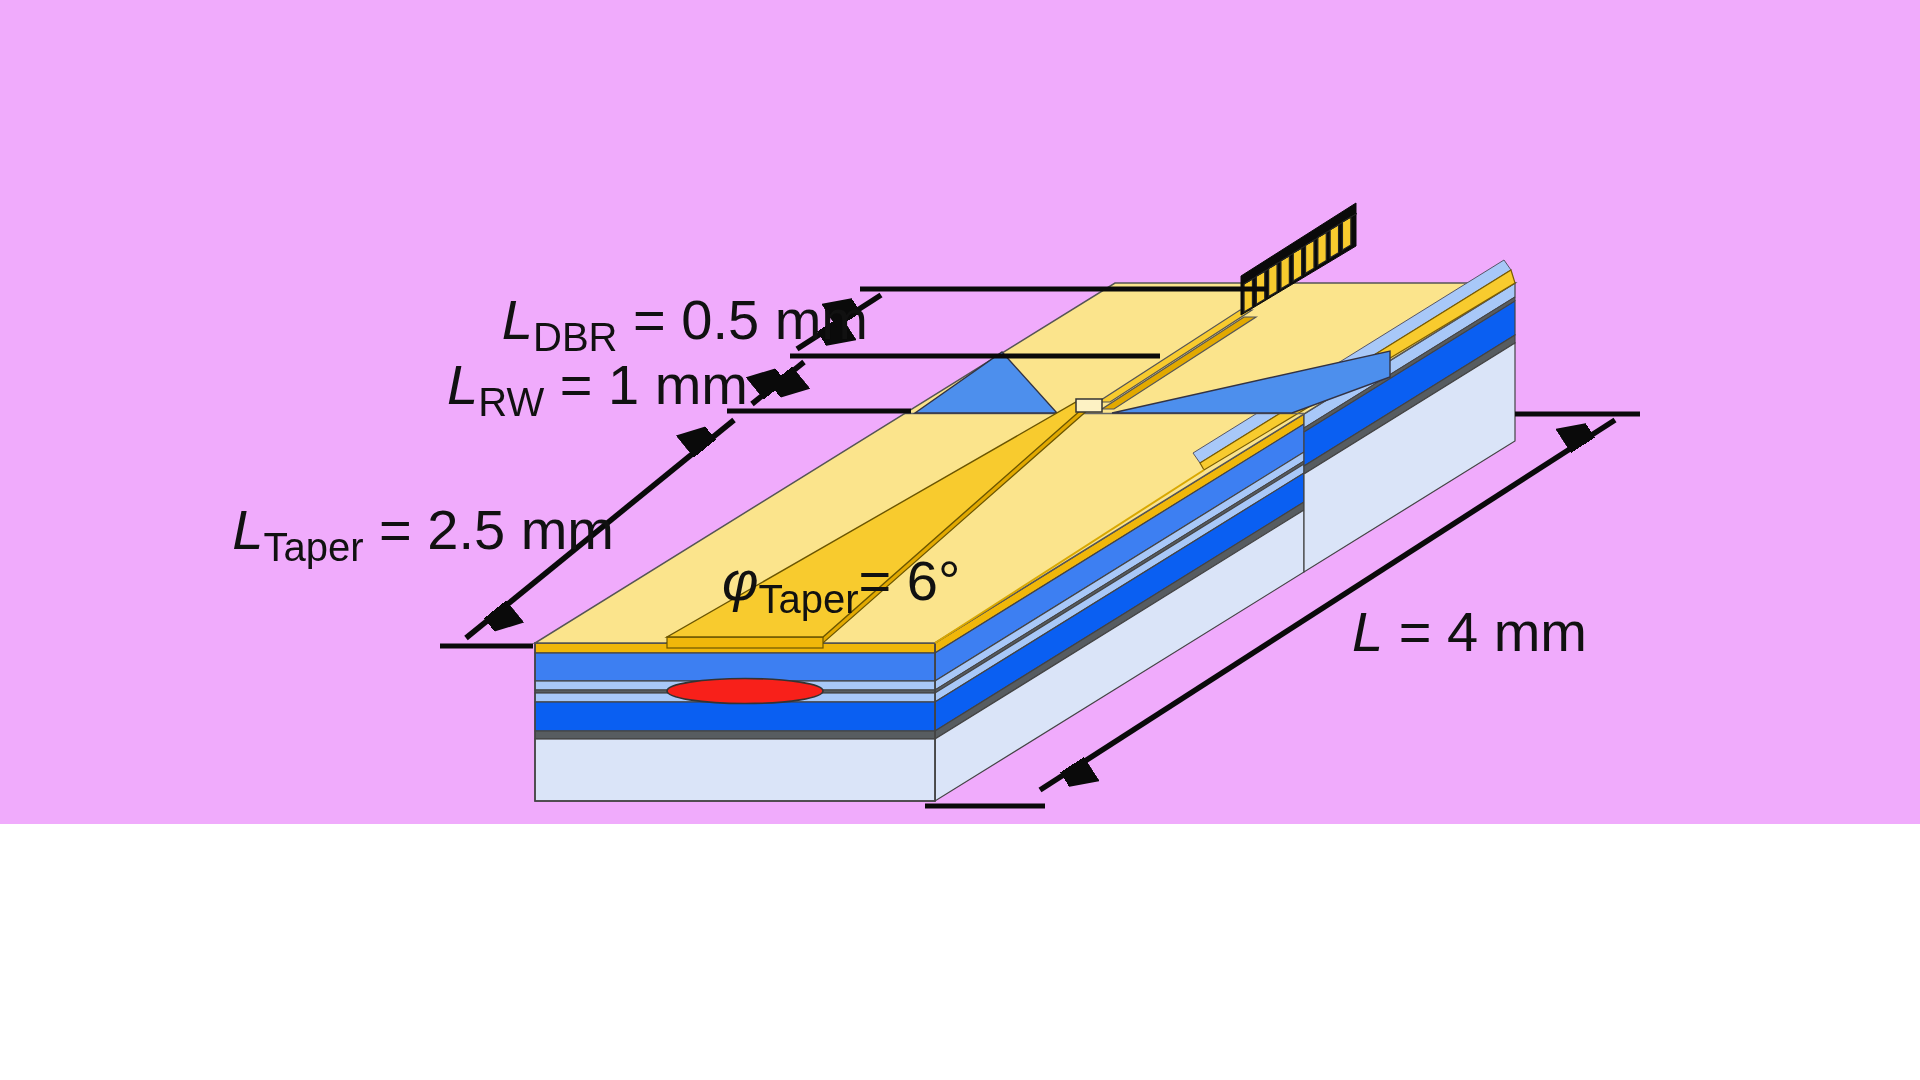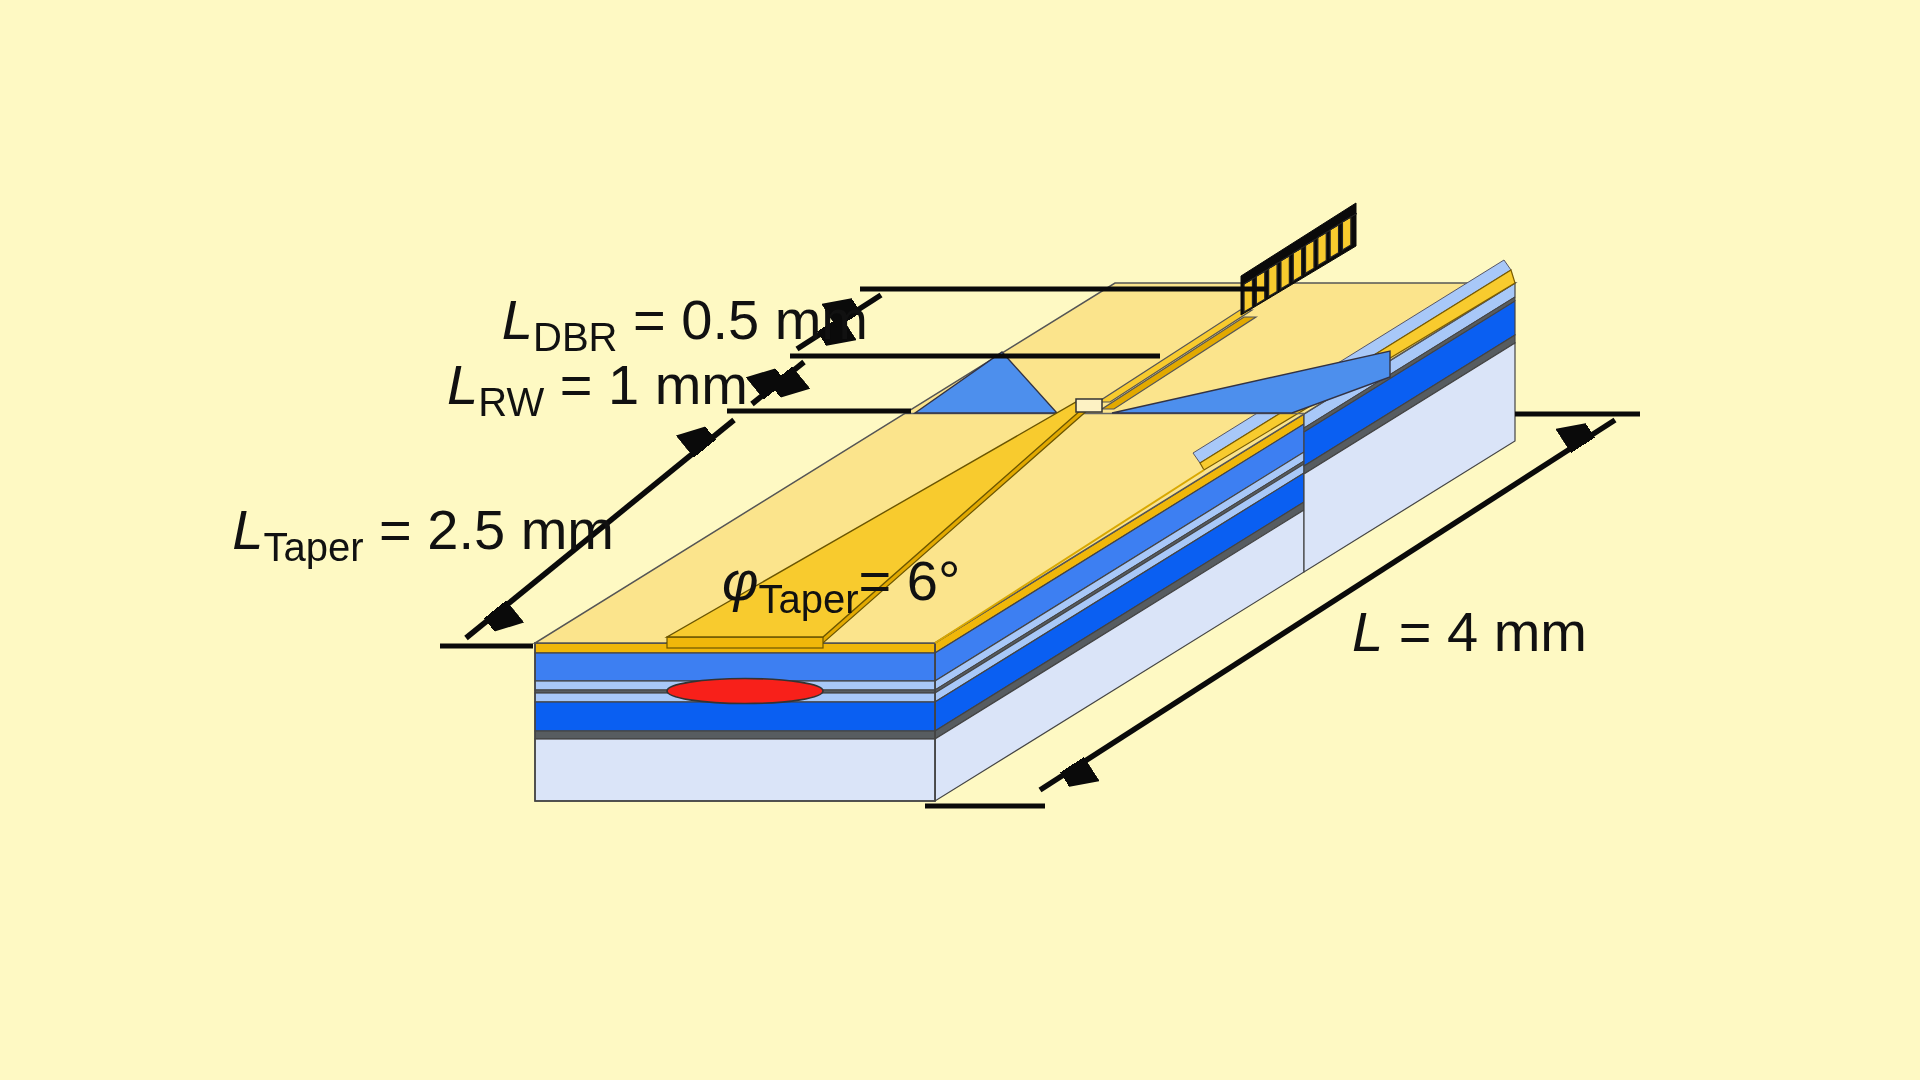--- a/index.html
+++ b/index.html
@@ -1,16 +1,16 @@
 <!DOCTYPE html>
 <html><head>
 <meta charset="utf-8">
 <style>
   html,body{margin:0;padding:0;background:#ffffff;}
-  .stage{position:relative;width:1920px;height:1080px;background:#fef9c3;overflow:hidden;
+  .stage{position:relative;width:1920px;height:824px;background:#f0abfc;overflow:hidden;
          font-family:"Liberation Sans", sans-serif;}
   svg{display:block;}
   .dim-label{font-family:"Liberation Sans", sans-serif;fill:#111111;}
   .sym{font-style:italic;font-size:56px;}
   .sub{font-style:normal;font-size:40px;}
   .val{font-style:normal;font-size:56px;}
   .outline{fill:none;stroke:#444;stroke-width:1.6;}
   .thinline{stroke:#666;stroke-width:1.3;}
   .tick{stroke:#0a0a0a;stroke-width:5;}
   .dim-arrow{stroke:#0a0a0a;stroke-width:5.5;fill:none;}

